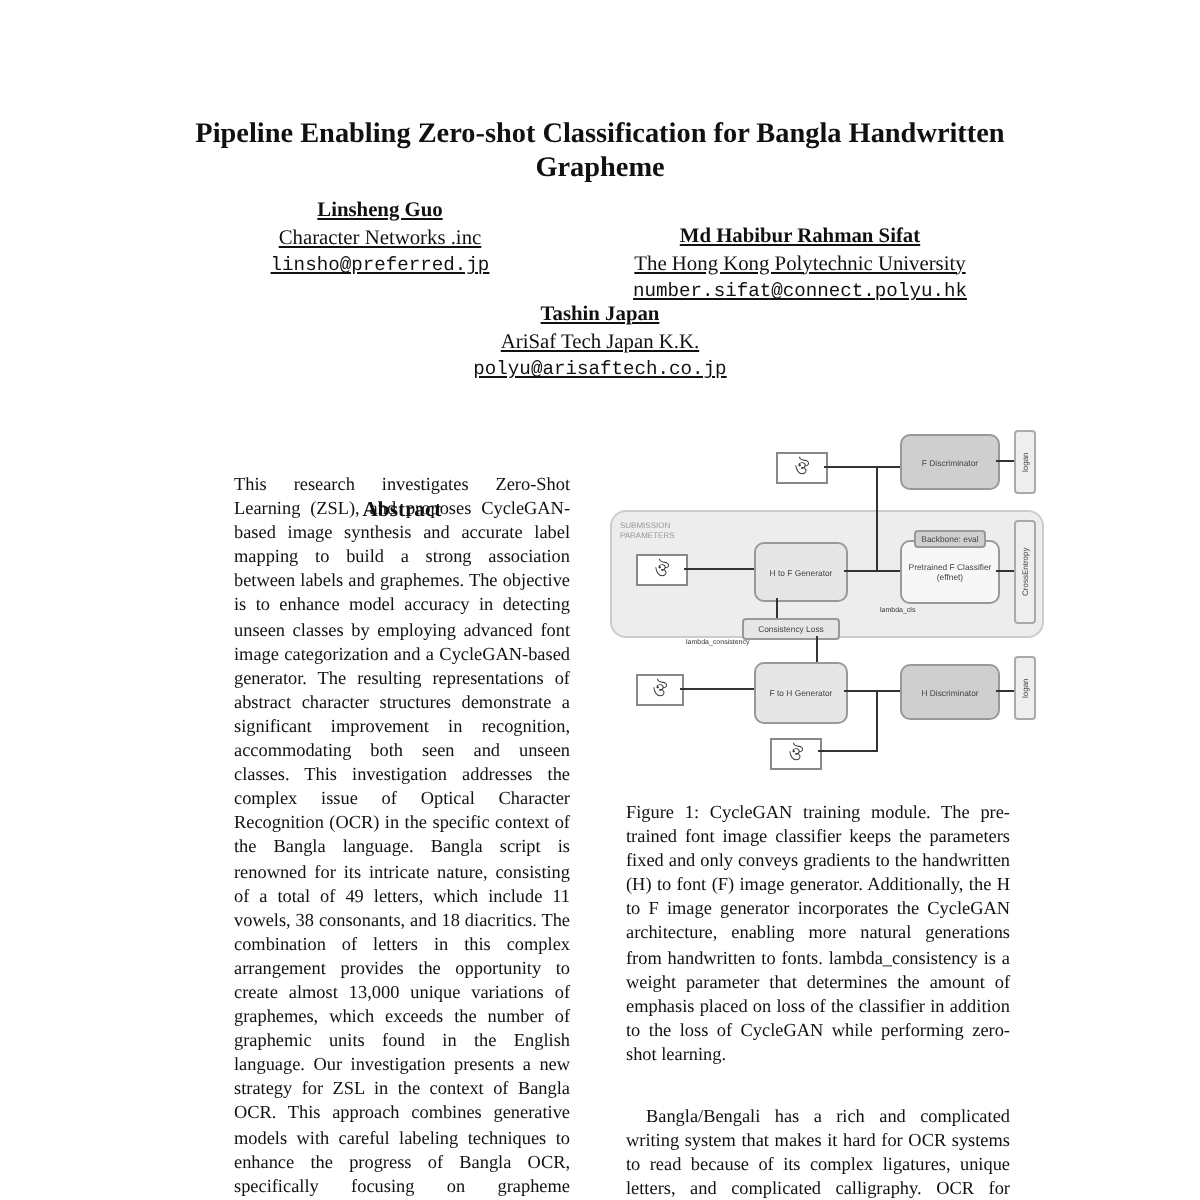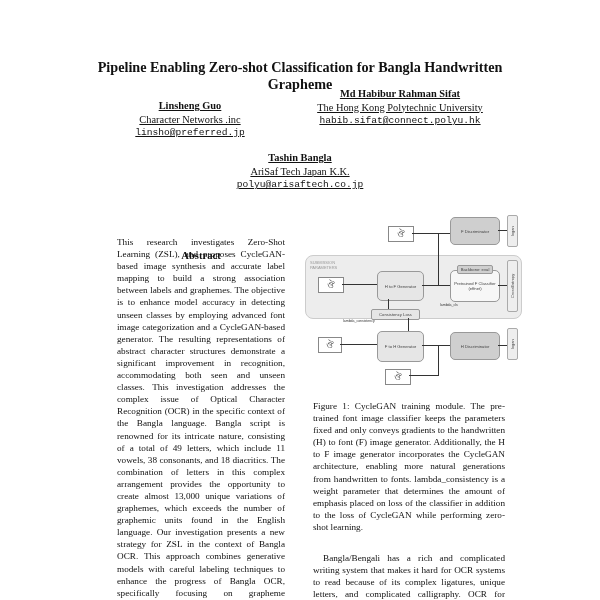--- a/index.html
+++ b/index.html
@@ -2,21 +2,21 @@
 <html><head>
 <meta charset="utf-8">
 <style>
   html,body{margin:0;padding:0;background:#fff;}
   body{width:600px;height:600px;overflow:hidden;position:relative;font-family:"Liberation Serif","DejaVu Serif",serif;color:#111;}
   .title{position:absolute;left:80px;top:59px;width:440px;text-align:center;font-weight:bold;font-size:14.2px;line-height:17px;}
   .author{position:absolute;text-align:center;font-size:10.4px;line-height:13.5px;text-decoration:underline;}
   .author .name{font-weight:bold;}
   .author .mail{font-family:"Liberation Mono","DejaVu Sans Mono",monospace;font-size:9.6px;}
   .a1{left:110px;top:99px;width:160px;}
-  .a2{left:290px;top:87px;width:220px;}
+  .a2{left:290px;top:112px;width:220px;}
   .a3{left:200px;top:151px;width:200px;}
   .abs-h{position:absolute;left:117px;top:205px;width:168px;text-align:center;font-weight:bold;font-size:10.6px;margin-top:45px;}
   .col{position:absolute;font-size:9.2px;line-height:12.1px;text-align:justify;}
   .left{left:117px;top:236px;width:168px;}
   .cap{left:313px;top:400px;width:192px;}
   .para{left:313px;top:552px;width:192px;text-indent:10px;}
   .fig{position:absolute;left:305px;top:210px;width:215px;height:180px;}
   .box{position:absolute;border:1px solid #999;border-radius:5px;background:#e6e6e6;font-family:"Liberation Sans","DejaVu Sans",sans-serif;font-size:4.2px;color:#444;text-align:center;display:flex;align-items:center;justify-content:center;line-height:5px;}
   .dark{background:#cfcfcf;}
   .light{background:#f7f7f7;}
@@ -33,24 +33,24 @@
 <div class="title">Pipeline Enabling Zero-shot Classification for Bangla Handwritten Grapheme</div>
 
 <div class="author a1">
   <div class="name">Linsheng Guo</div>
   <div>Character Networks .inc</div>
   <div class="mail">linsho@preferred.jp</div>
 </div>
 <div class="author a2">
   <div class="name">Md Habibur Rahman Sifat</div>
   <div>The Hong Kong Polytechnic University</div>
-  <div class="mail">habib.sifat@connect.polyu.hk</div>
+  <div class="mail">number.sifat@connect.polyu.hk</div>
 </div>
 <div class="author a3">
-  <div class="name">Tashin Bangla</div>
+  <div class="name">Tashin Japan</div>
   <div>AriSaf Tech Japan K.K.</div>
   <div class="mail">polyu@arisaftech.co.jp</div>
 </div>
 
 <div class="abs-h">Abstract</div>
 <div class="col left">This research investigates Zero-Shot Learning (ZSL), and proposes CycleGAN-based image synthesis and accurate label mapping to build a strong association between labels and graphemes. The objective is to enhance model accuracy in detecting unseen classes by employing advanced font image categorization and a CycleGAN-based generator. The resulting representations of abstract character structures demonstrate a significant improvement in recognition, accommodating both seen and unseen classes. This investigation addresses the complex issue of Optical Character Recognition (OCR) in the specific context of the Bangla language. Bangla script is renowned for its intricate nature, consisting of a total of 49 letters, which include 11 vowels, 38 consonants, and 18 diacritics. The combination of letters in this complex arrangement provides the opportunity to create almost 13,000 unique variations of graphemes, which exceeds the number of graphemic units found in the English language. Our investigation presents a new strategy for ZSL in the context of Bangla OCR. This approach combines generative models with careful labeling techniques to enhance the progress of Bangla OCR, specifically focusing on grapheme categorization. Our goal is to make a substantial impact on the digitalization of educational resources in the Indian subcontinent.</div>
 
 <div class="fig">
   <div class="region" style="left:0;top:45px;width:215px;height:62px;"></div>
   <div class="rlabel" style="left:5px;top:50px;width:40px;">SUBMISSION PARAMETERS</div>

